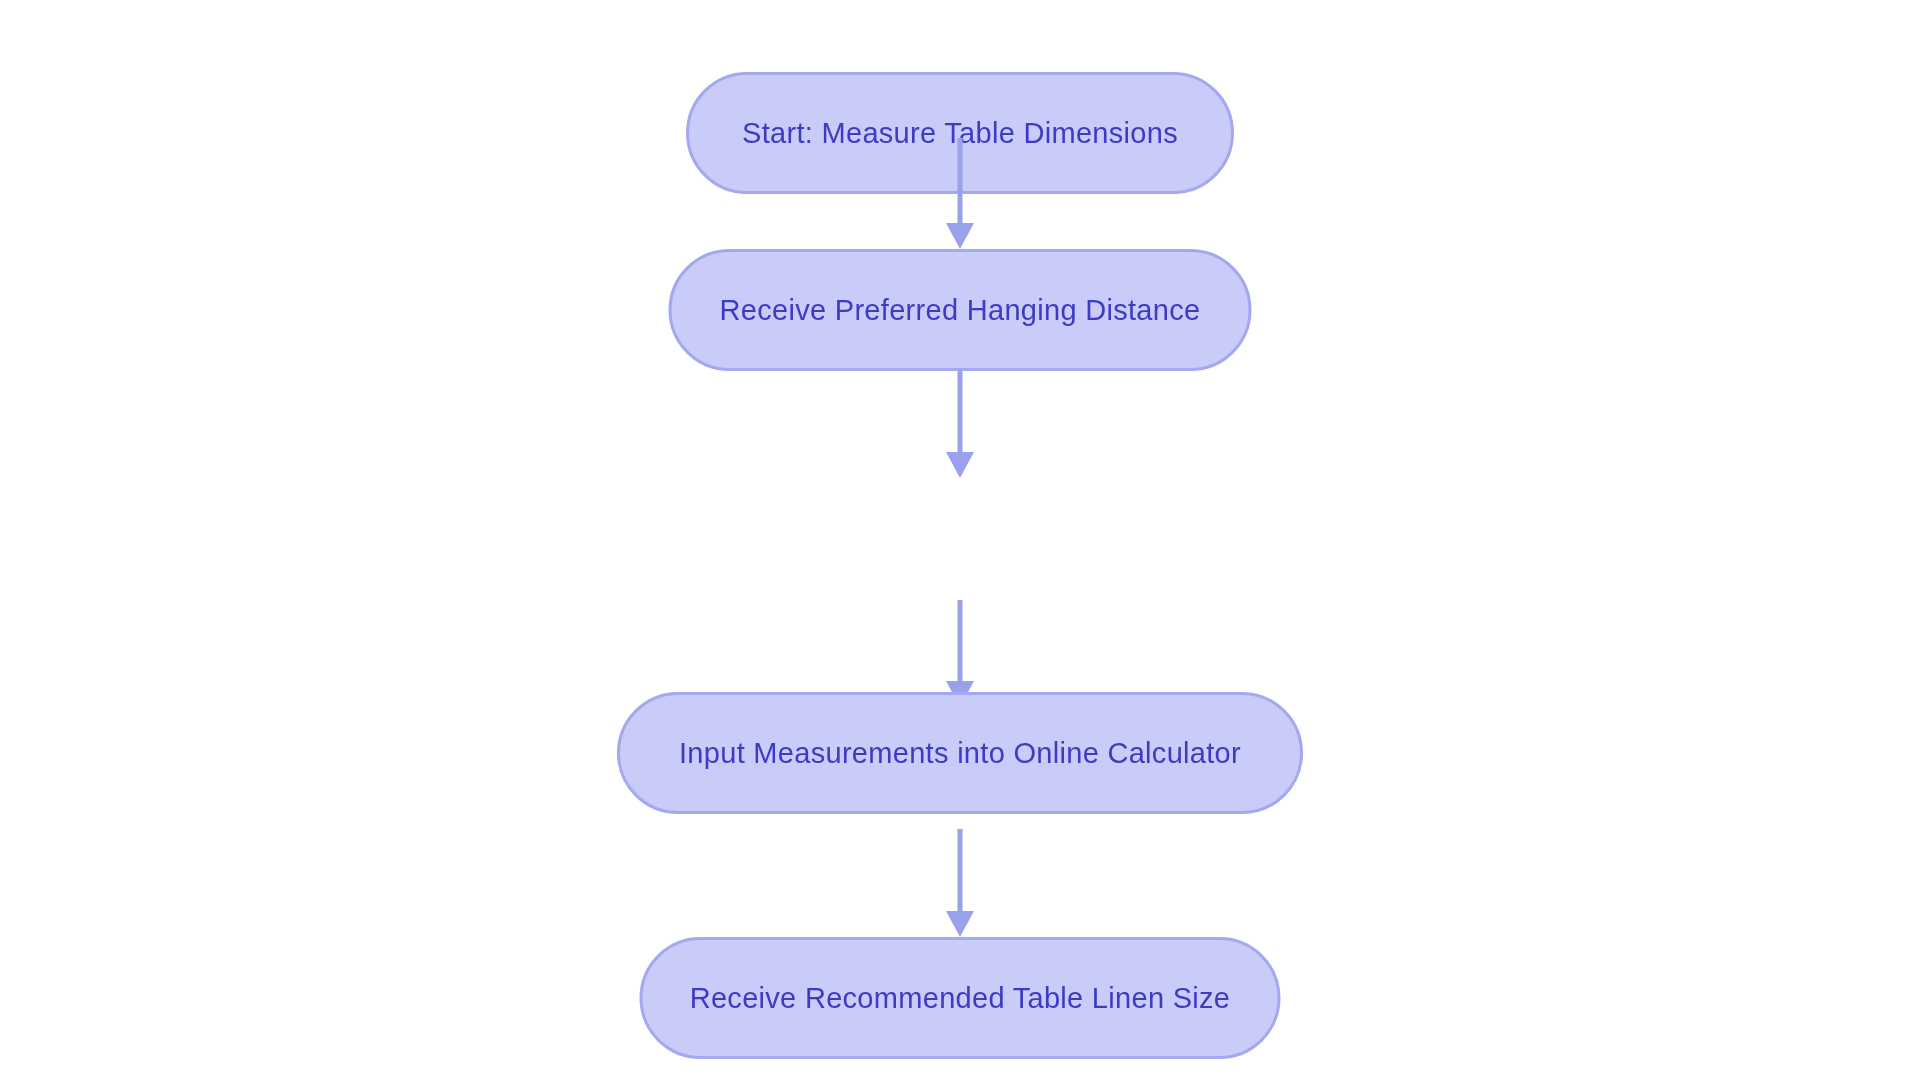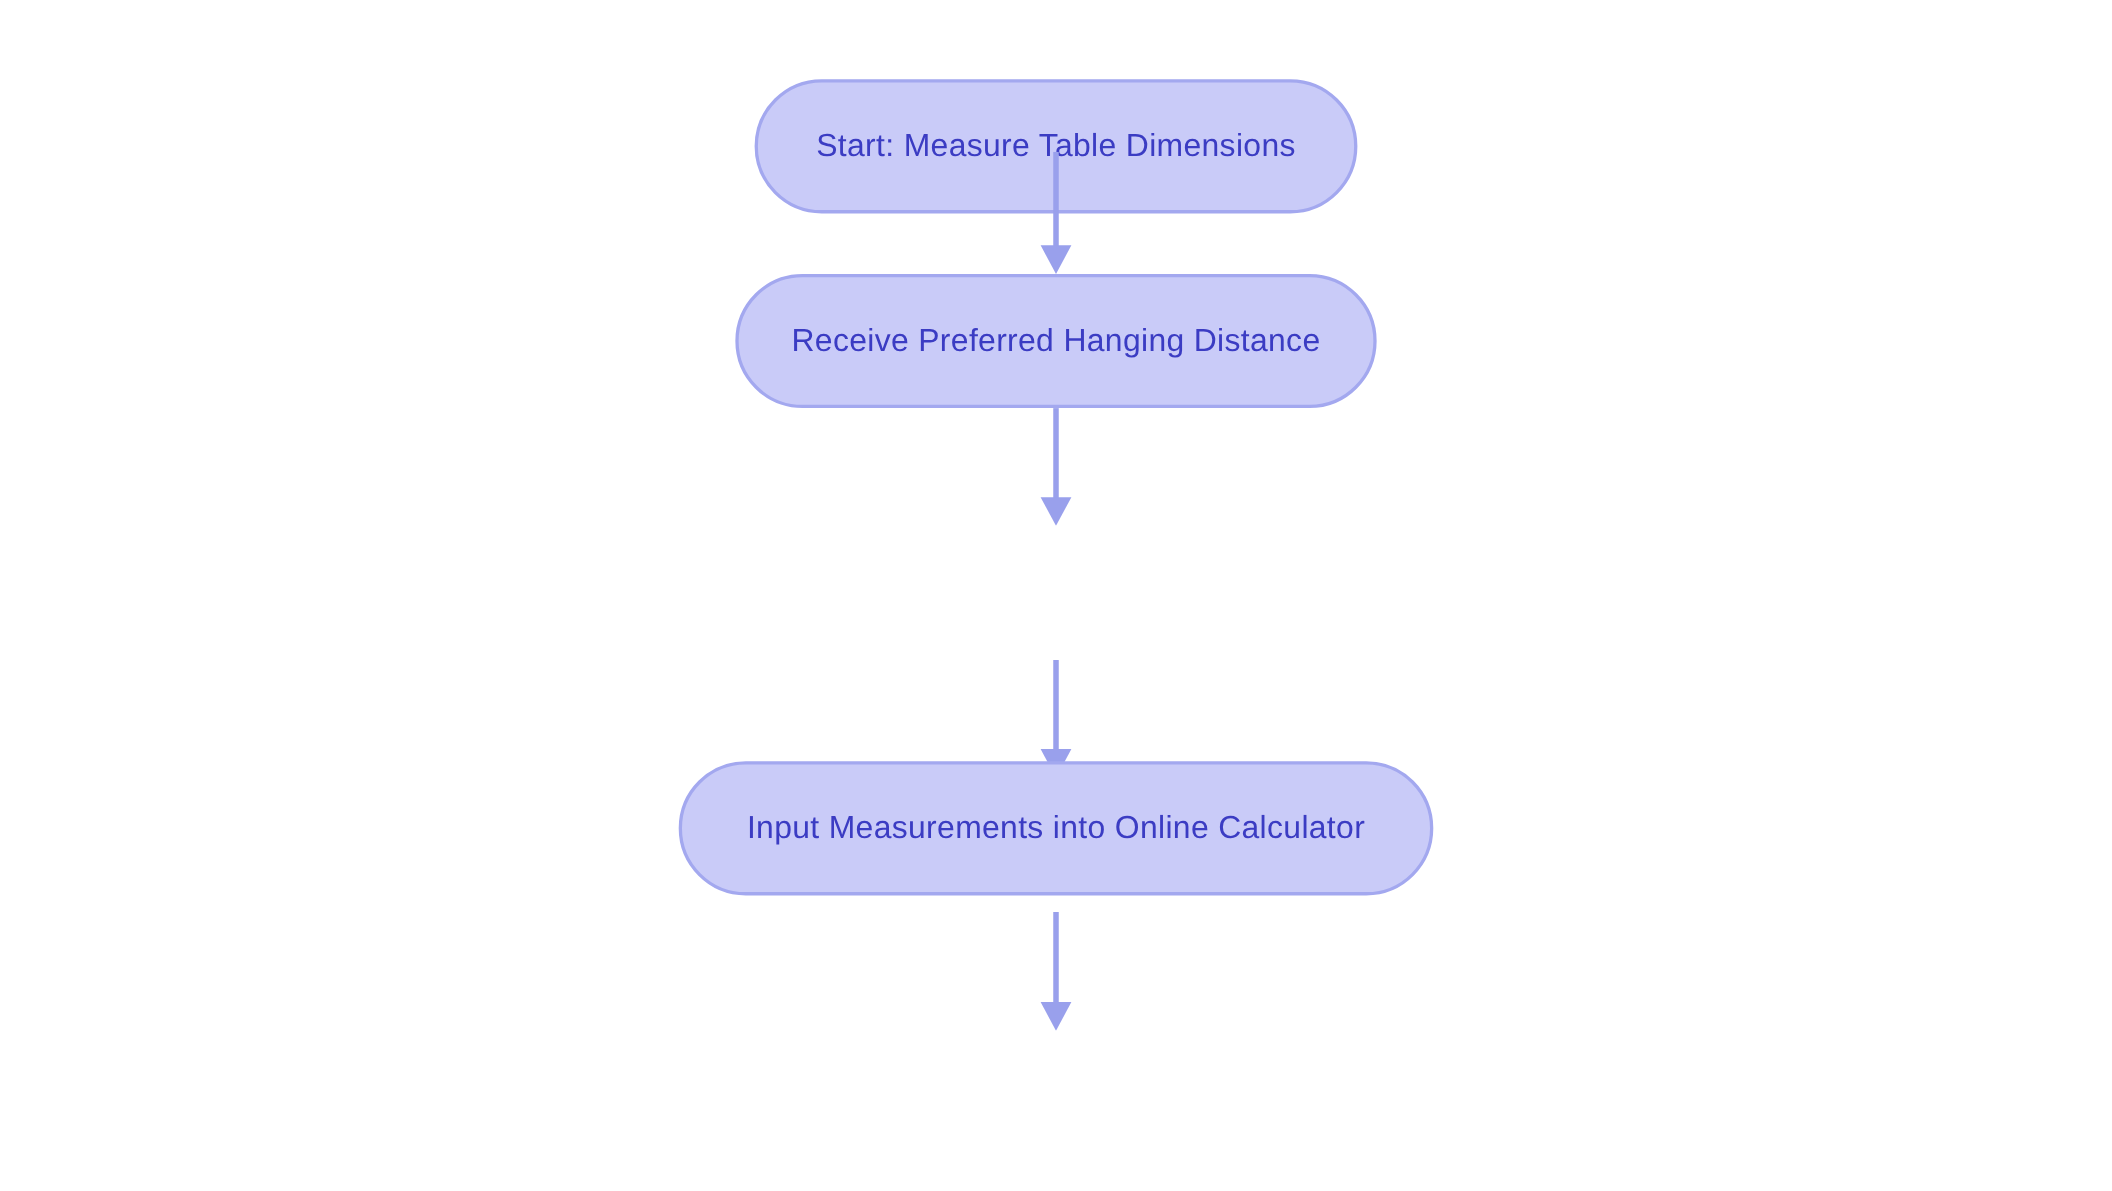--- a/index.html
+++ b/index.html
@@ -65,14 +65,15 @@
     <polygon points="2,81 30,81 16,107" fill="#99a0ec"></polygon>
   </svg>
 
   <div class="flow-node" style="top:692px; width:686px;">Input Measurements into Online Calculator</div>
 
   <svg class="flow-arrow" style="top:829px;" width="32" height="108" viewBox="0 0 32 108" aria-hidden="true">
     <rect x="13.5" y="0" width="5" height="85" fill="#99a0ec"></rect>
     <polygon points="2,82 30,82 16,108" fill="#99a0ec"></polygon>
   </svg>
 
+  <div class="flow-node" style="top:937px; width:641px;">Receive Recommended Table Linen Size</div>
 
 </div>
 
 </body></html>

